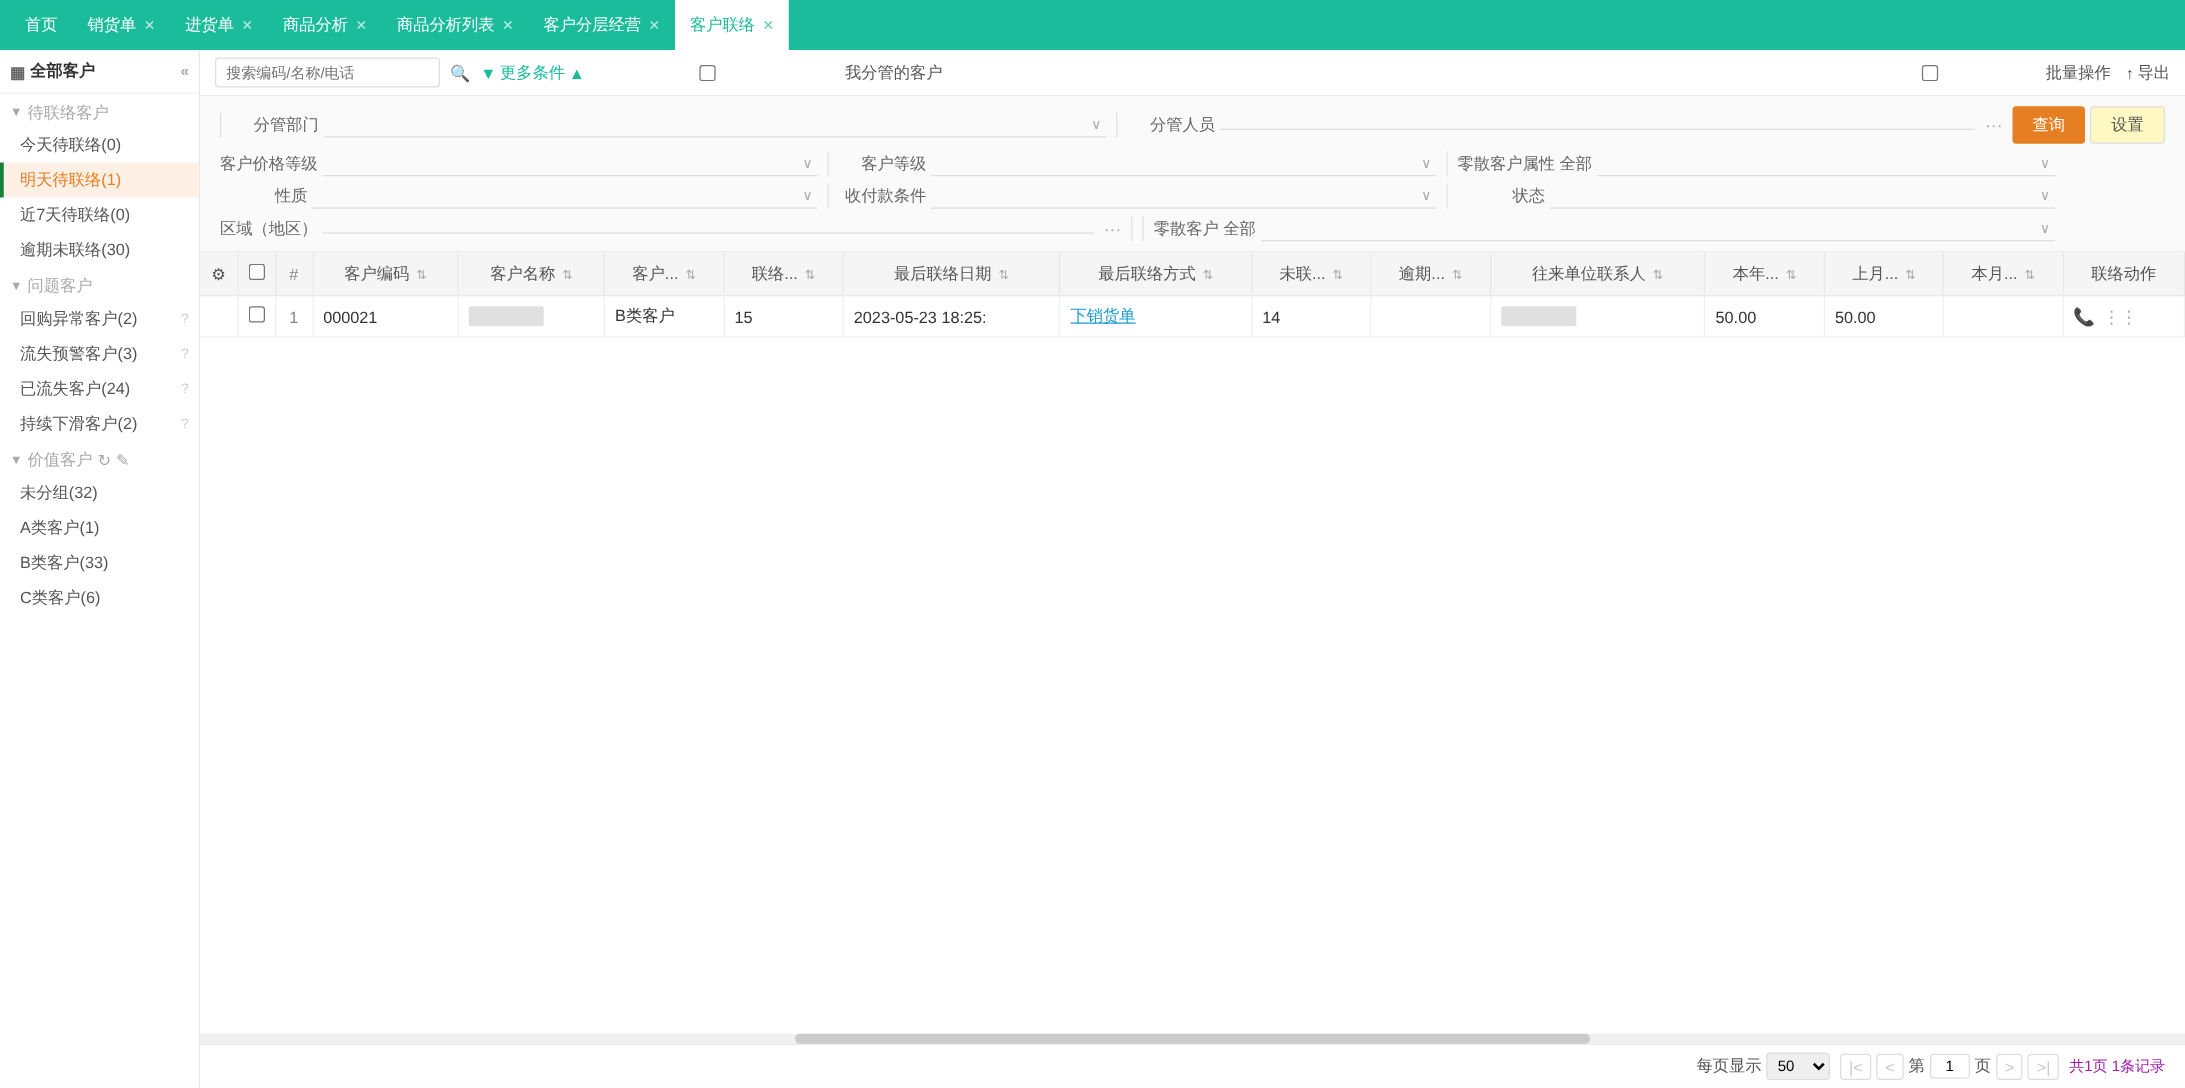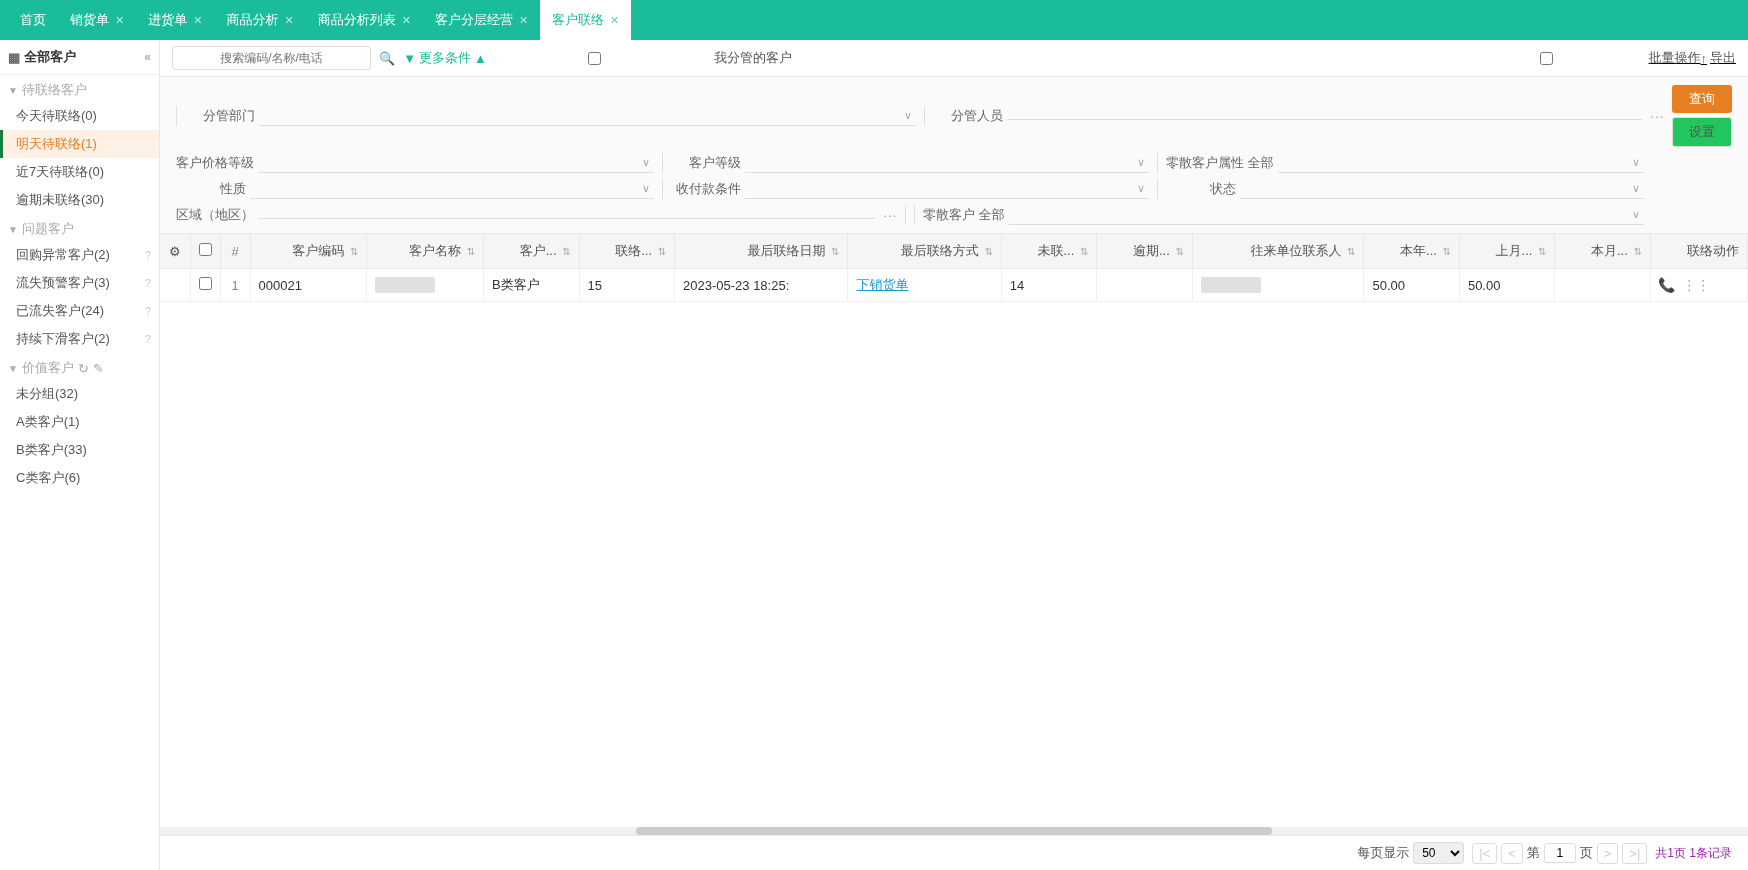--- a/index.html
+++ b/index.html
@@ -101,24 +101,23 @@
       border-bottom: 1px solid #e8e8e8;
       display: flex;
       align-items: center;
       gap: 8px;
     }
     .filter-bar input {
       border: 1px solid #ddd;
       border-radius: 3px;
       padding: 4px 8px;
       font-size: 12px;
-      width: 199px;
+      width: 180px;
       outline: none;
       color: #999;
-      text-align: center;
     }
     .filter-search-icon { color: #aaa; cursor: pointer; }
     .filter-more-btn {
       display: flex;
       align-items: center;
       color: #1abc9c;
       cursor: pointer;
       font-size: 13px;
       gap: 3px;
     }
@@ -129,21 +128,21 @@
       gap: 20px;
       color: #555;
       font-size: 13px;
       cursor: pointer;
     }
     .my-customers input[type=checkbox] { cursor: pointer; }
     .right-actions {
       margin-left: auto;
       display: flex;
       align-items: center;
-      text-decoration: underline;
+      gap: 12px;
     }
     .batch-op-btn, .export-btn {
       display: flex;
       align-items: center;
       gap: 3px;
       color: #555;
       cursor: pointer;
       font-size: 13px;
     }
     .batch-op-btn input[type=checkbox] { cursor: pointer; }
@@ -199,50 +198,50 @@
       background: #e67e22;
       color: #fff;
       border: none;
       border-radius: 3px;
       padding: 5px 16px;
       cursor: pointer;
       font-size: 13px;
       white-space: nowrap;
     }
     .set-btn {
-      background: #22c55e;
+      background: #fef9c3;
       color: #555;
       border: 1px solid #ddd;
       border-radius: 3px;
       padding: 5px 16px;
       cursor: pointer;
       font-size: 13px;
       white-space: nowrap;
     }
-    .btn-group { display: flex; flex-direction: column; gap: 4px; }
+    .btn-group { display: flex; flex-direction: row; gap: 4px; }
 
     
     .table-container {
       flex: 1;
       overflow: auto;
       background: #fff;
       margin: 0;
     }
     table {
       width: 100%;
       border-collapse: collapse;
       font-size: 13px;
     }
     thead tr {
       background: #f5f5f5;
       border-bottom: 1px solid #e8e8e8;
     }
     thead th {
       padding: 8px 8px;
-      text-align: right;
+      text-align: center;
       color: #555;
       font-weight: normal;
       white-space: nowrap;
       border-right: 1px solid #e8e8e8;
       cursor: pointer;
       user-select: none;
     }
     tbody tr {
       border-bottom: 1px solid #f0f0f0;
     }

